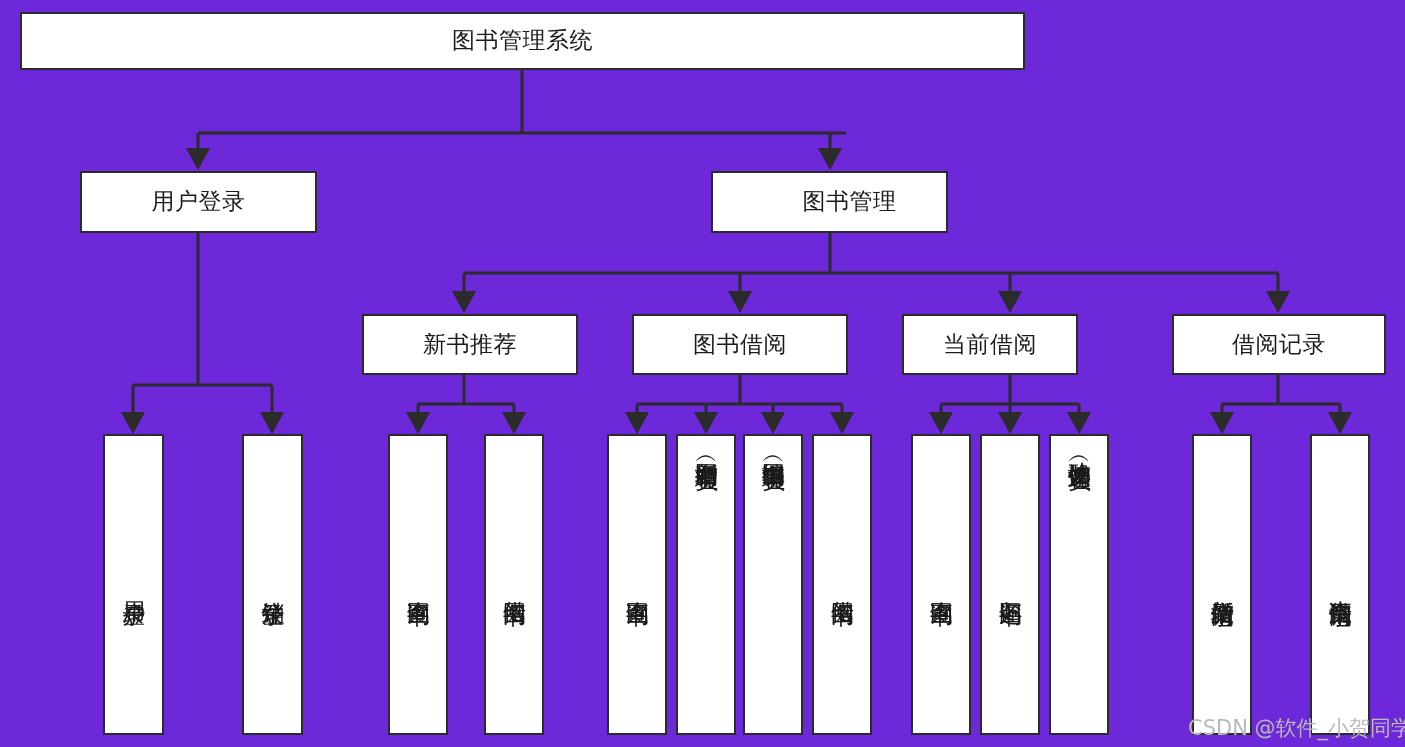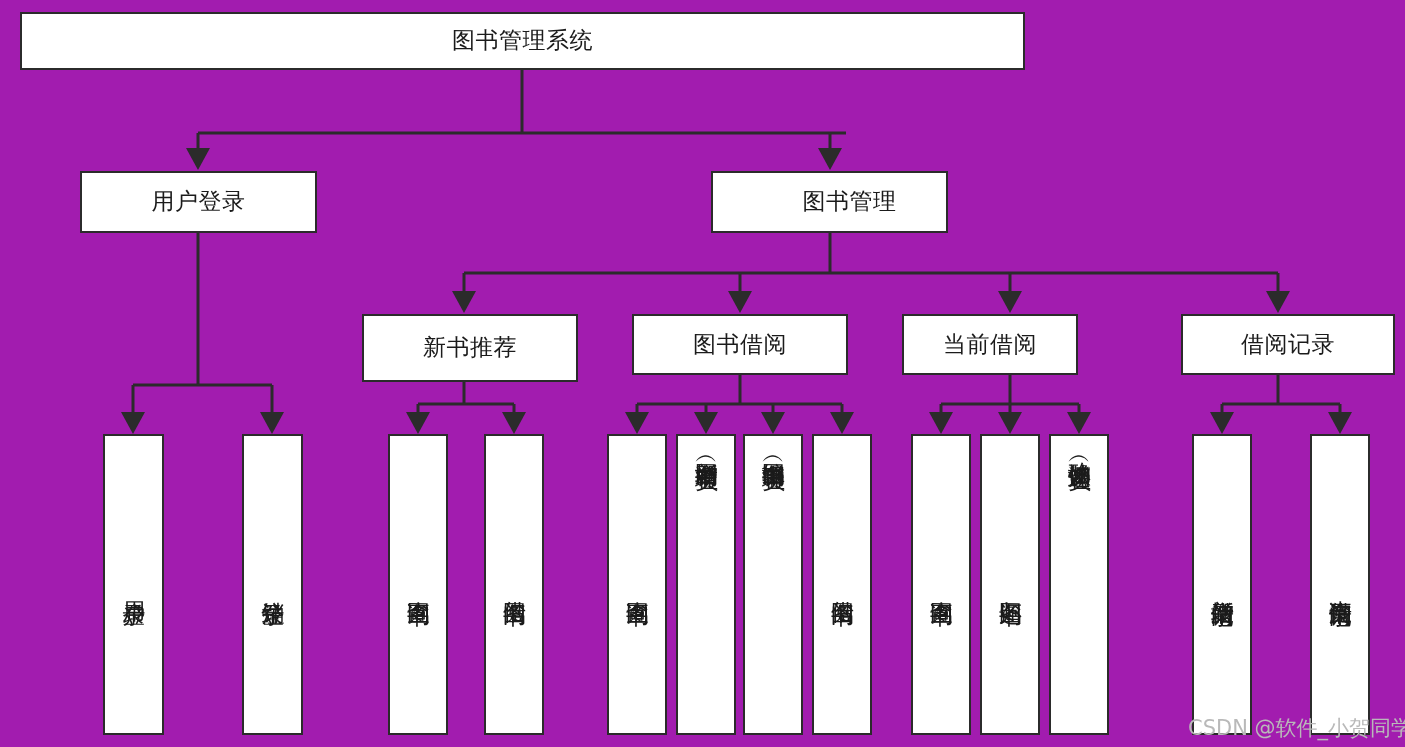--- a/index.html
+++ b/index.html
@@ -7,21 +7,21 @@
     padding: 0;
     background: #ffffff;
   }
   body {
     font-family: "DejaVu Sans", "Liberation Sans", sans-serif;
   }
   #diagram-root {
     position: relative;
     width: 1405px;
     height: 747px;
-    background: #a21caf;
+    background: #6d28d9;
     overflow: hidden;
   }
   #diagram-svg {
     position: absolute;
     left: 0;
     top: 0;
     width: 1405px;
     height: 747px;
   }
   .node-box {
@@ -132,30 +132,30 @@
     <span class="node-label-h">图书管理系统</span>
   </div>
 
   <div class="node-box" style="left:80px; top:171px; width:237px; height:62px;">
     <span class="node-label-h">用户登录</span>
   </div>
   <div class="node-box" style="left:711px; top:171px; width:237px; height:62px;padding-left:40px;">
     <span class="node-label-h">图书管理</span>
   </div>
 
-  <div class="node-box" style="left:362px; top:314px; width:216px; height:68px;">
+  <div class="node-box" style="left:362px; top:314px; width:216px; height:61px;">
     <span class="node-label-h">新书推荐</span>
   </div>
   <div class="node-box" style="left:632px; top:314px; width:216px; height:61px;">
     <span class="node-label-h">图书借阅</span>
   </div>
   <div class="node-box" style="left:902px; top:314px; width:176px; height:61px;">
     <span class="node-label-h">当前借阅</span>
   </div>
-  <div class="node-box" style="left:1172px; top:314px; width:214px; height:61px;margin-left:9px;">
+  <div class="node-box" style="left:1172px; top:314px; width:214px; height:61px;">
     <span class="node-label-h">借阅记录</span>
   </div>
 
   <div class="node-box leaf centered" style="left:103px; top:434px; width:61px; height:301px;">
     <span class="node-label-v">用户登录</span>
   </div>
   <div class="node-box leaf centered" style="left:242px; top:434px; width:61px; height:301px;">
     <span class="node-label-v">注销登录</span>
   </div>
 

